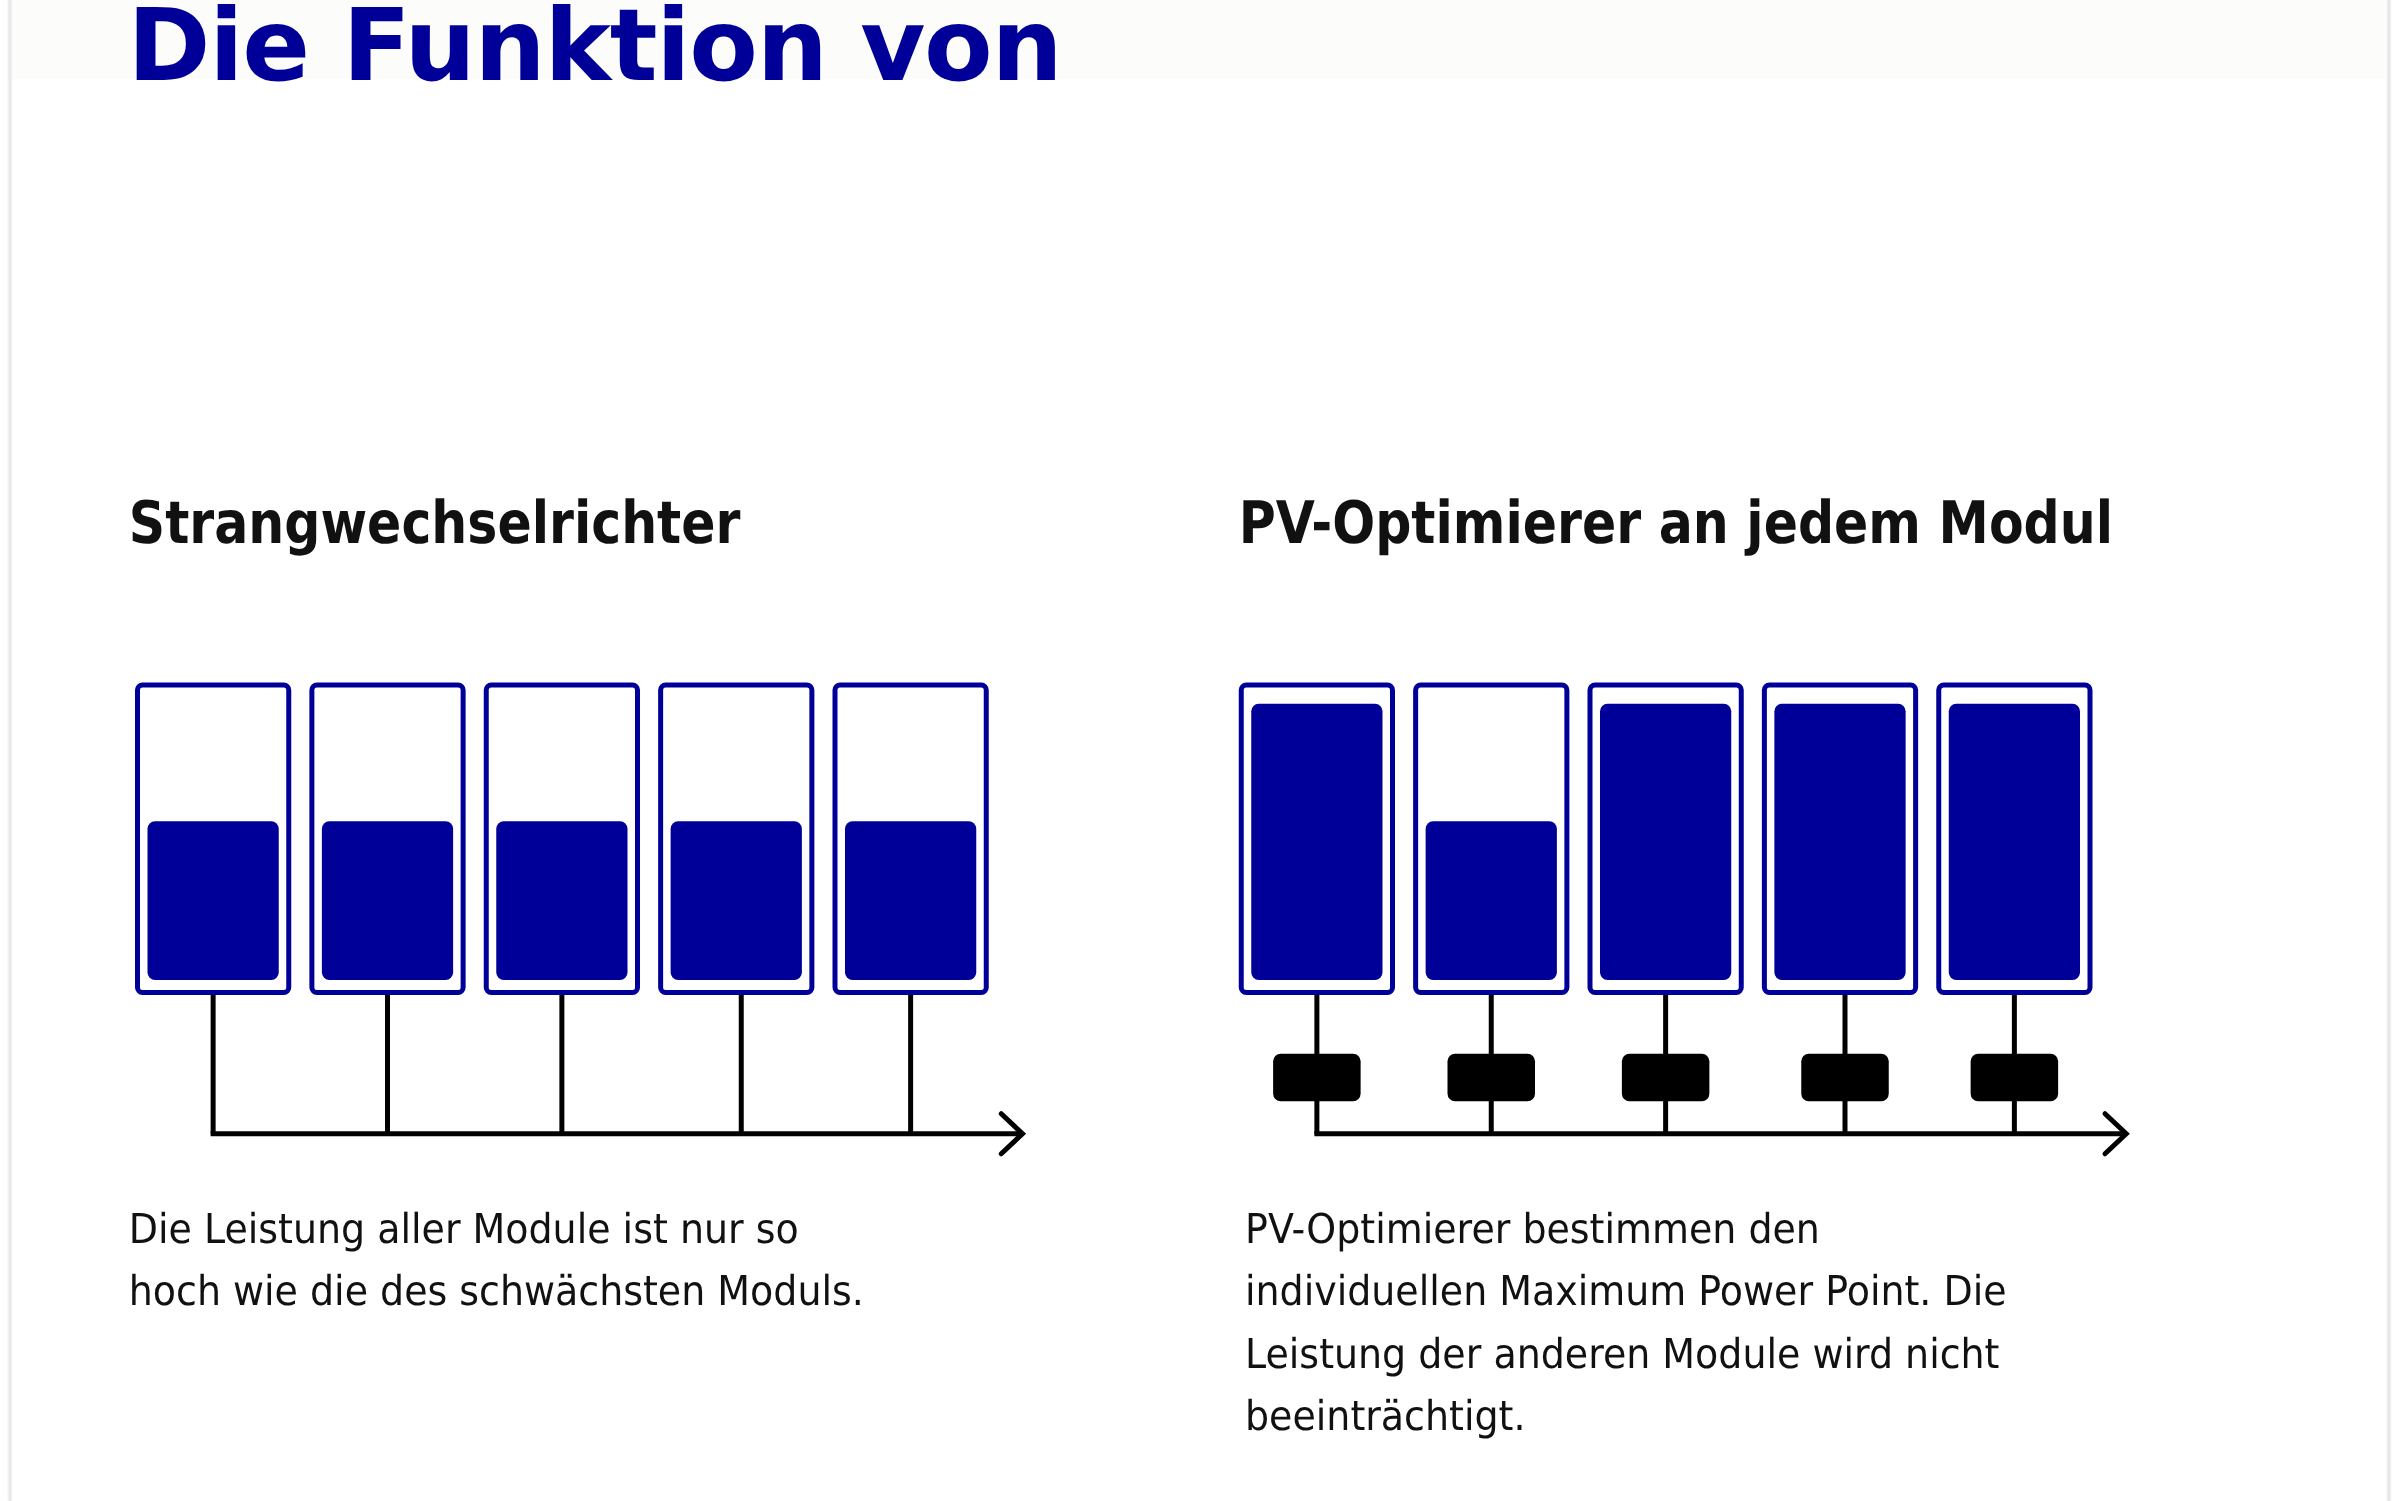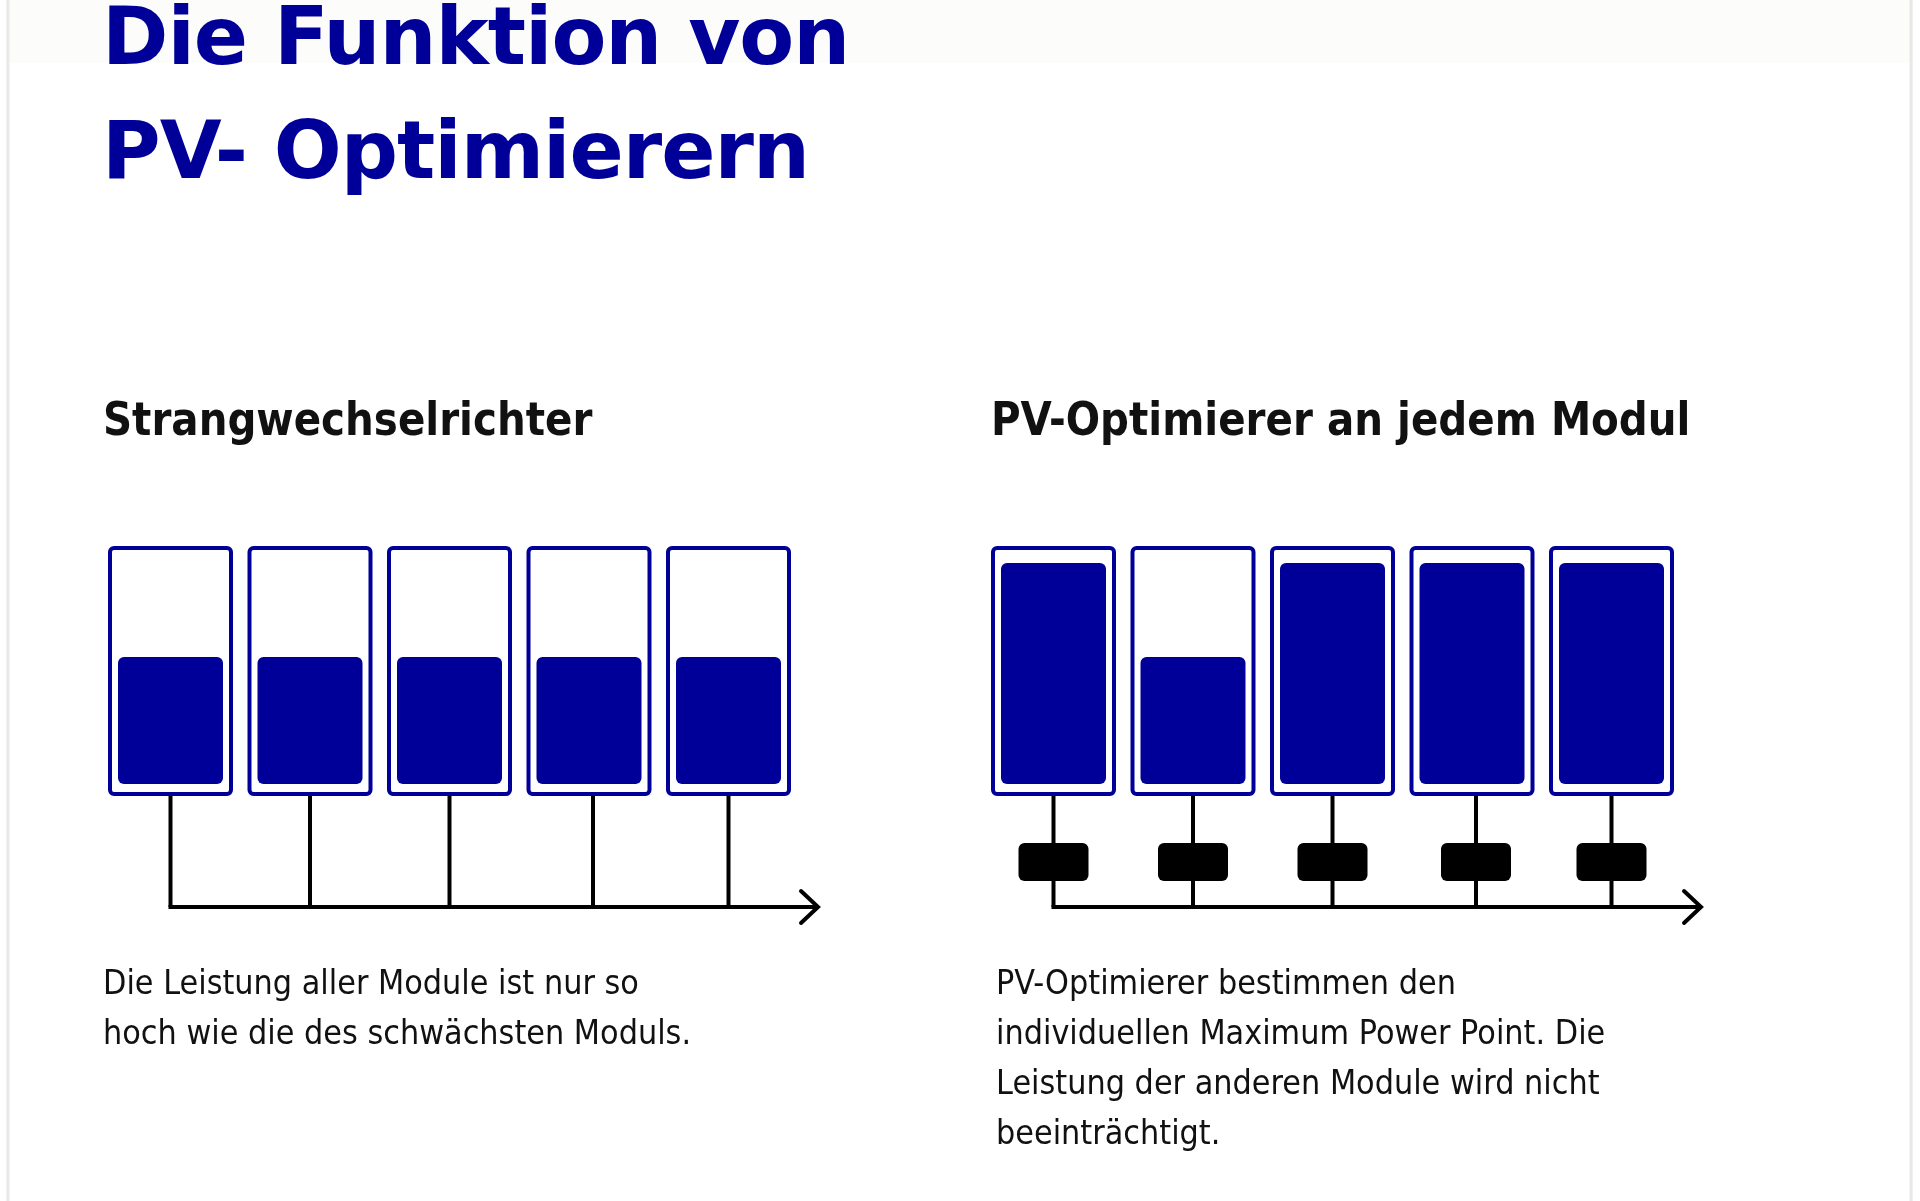--- a/index.html
+++ b/index.html
@@ -53,21 +53,20 @@
   </style>
 </head>
 <body>
 
 <div class="edge-left"></div>
 <div class="edge-right"></div>
 <div class="top-tint"></div>
 
 <h1 class="title">
   <span>Die Funktion von</span>
-  <span>PV- Optimierern</span>
 </h1>
 
 <h2 class="heading left">Strangwechselrichter</h2>
 <h2 class="heading right">PV-Optimierer an jedem Modul</h2>
 
 <svg class="diagram" width="1920" height="1201" viewBox="0 0 1920 1201" xmlns="http://www.w3.org/2000/svg">
   <g id="diagram-left">
       <g>
         <rect x="110" y="548" width="121" height="246" rx="4" ry="4" fill="#ffffff" stroke="#000099" stroke-width="4"></rect>
         <rect x="118" y="657" width="105" height="127" rx="6" ry="6" fill="#000099"></rect>

